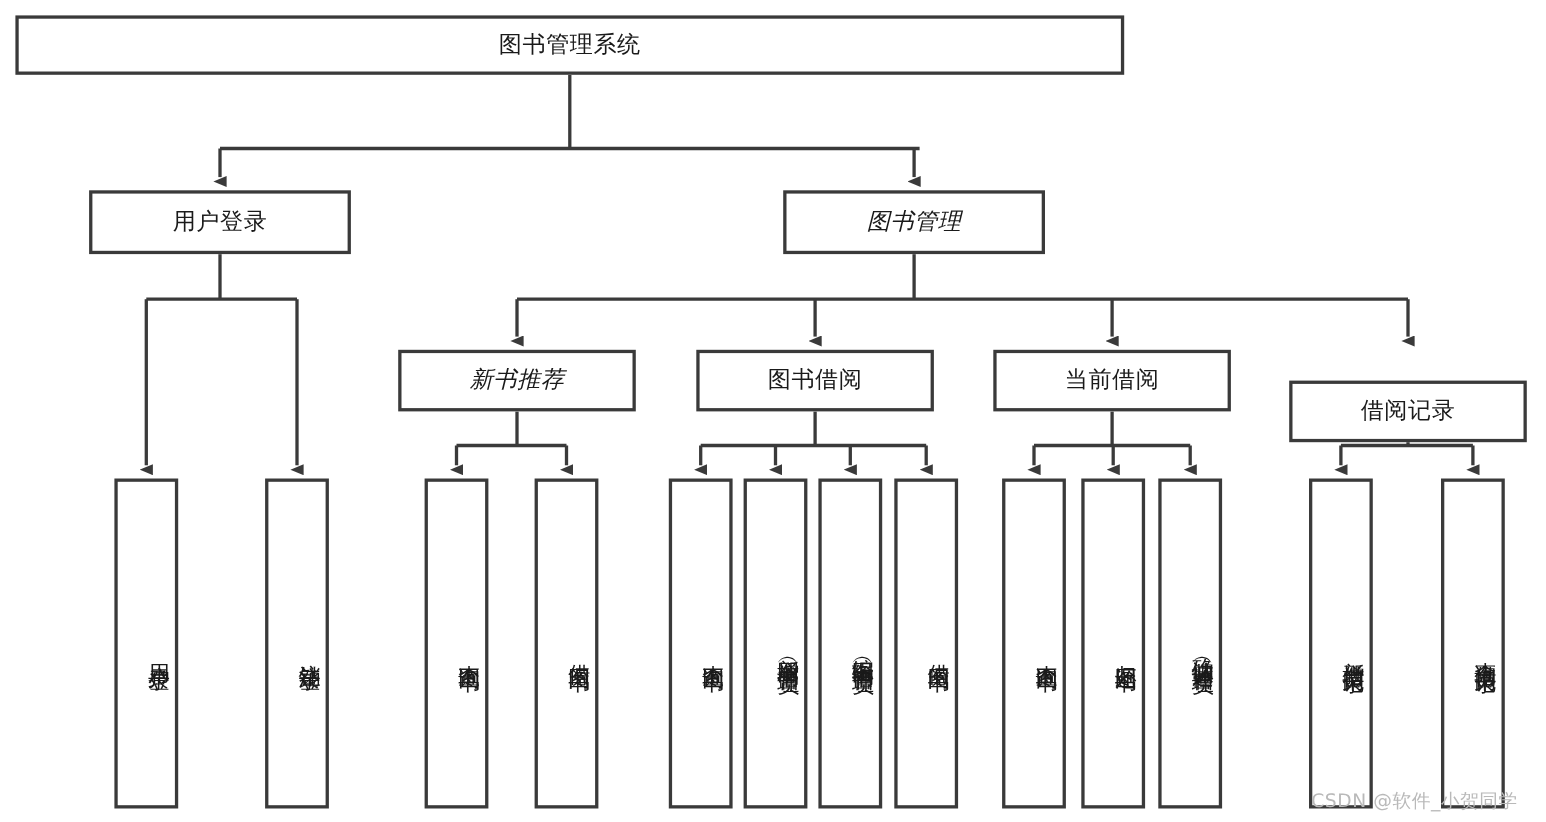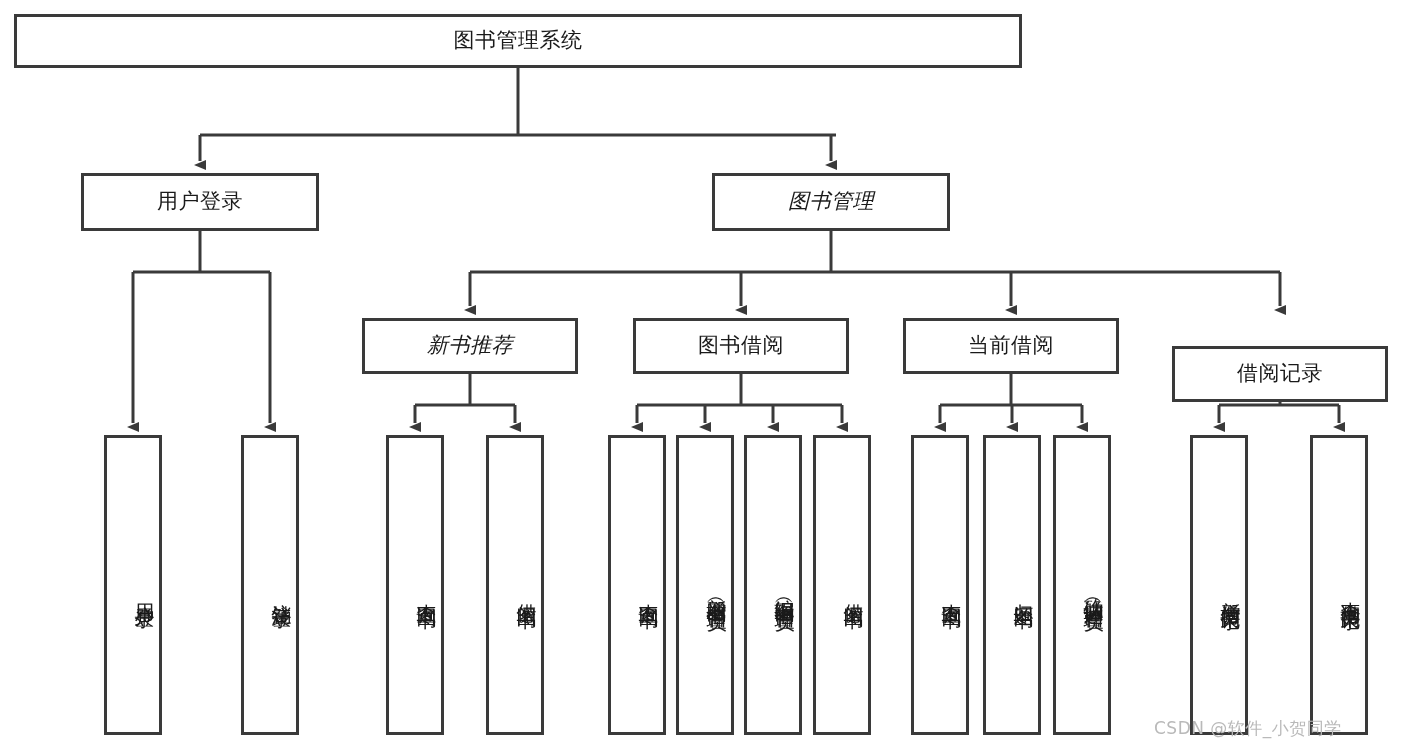--- a/index.html
+++ b/index.html
@@ -190,15 +190,15 @@
   </div>
 
   <div class="node v" style="left:1190px;top:435px;width:58px;height:300px;">
     <span>新增借阅记录</span>
   </div>
 
   <div class="node v" style="left:1310px;top:435px;width:58px;height:300px;">
     <span>查询借阅记录</span>
   </div>
 
-  <div class="watermark" style="left:1154px;top:717px;">CSDN @软件_小贺同学</div>
+  <div class="watermark" style="left:1192px;top:717px;">CSDN @软件_小贺同学</div>
 
 </div>
 
 </body></html>

